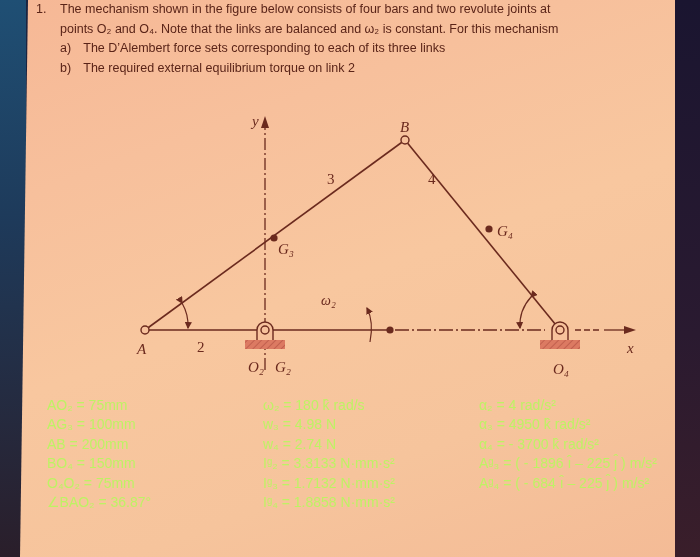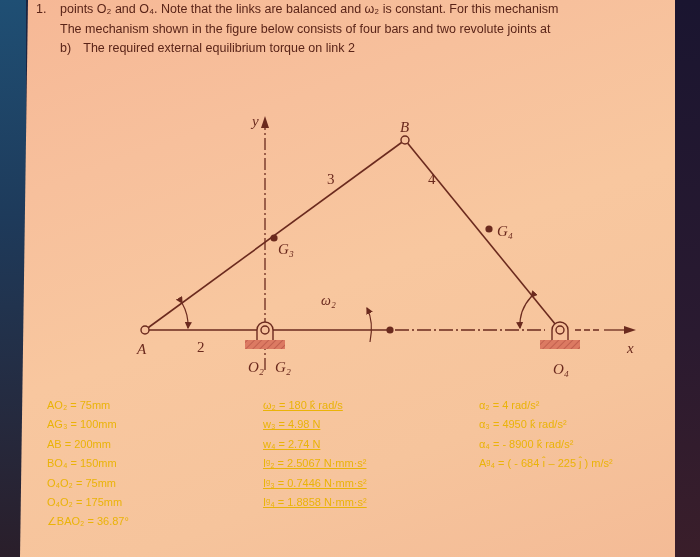--- a/index.html
+++ b/index.html
@@ -26,38 +26,42 @@
     color: #5a2418; font-size: 12.5px; line-height: 19.5px;
   }
   .problem .num { position: absolute; left: 0; top: 0; }
   .problem .text { margin-left: 24px; }
   .problem .sub { margin-left: 24px; }
   .problem .sub span.lbl { display: inline-block; width: 20px; }
 
   svg.figure { position: absolute; left: 0; top: 0; }
 
   .data-col {
-    position: absolute; top: 396px; color: #eab308; font-size: 11px; line-height: 19.4px;
+    position: absolute; top: 396px; color: #bef264; font-size: 14px; line-height: 19.4px;
   }
   .data-col div { white-space: nowrap; }
   .col1 { left: 47px; }
-  .col2 { left: 263px; text-decoration: underline; }
+  .col2 { left: 263px; }
   .col3 { left: 479px; }
 </style>
 </head>
 <body>
 
 <div class="left-edge"></div>
 <div class="right-edge"></div>
 <div class="page"></div>
 
 <div class="problem">
   <span class="num">1.</span>
+  <div class="text">The mechanism shown in the figure below consists of four bars and two revolute joints at</div>
   <div class="text">points O₂ and O₄. Note that the links are balanced and ω₂ is constant. For this mechanism</div>
-  <div class="text">The mechanism shown in the figure below consists of four bars and two revolute joints at</div>
+  <div class="sub">
+    <span class="lbl">a)</span>
+    <span>The D’Alembert force sets corresponding to each of its three links</span>
+  </div>
   <div class="sub">
     <span class="lbl">b)</span>
     <span>The required external equilibrium torque on link 2</span>
   </div>
 </div>
 
 <svg class="figure" width="700" height="557" viewBox="0 0 700 557">
   <defs>
     <pattern id="hatch" width="5" height="5" patternUnits="userSpaceOnUse" patternTransform="rotate(45)">
       <rect width="5" height="5" fill="#dc7a62"></rect>
@@ -131,31 +135,31 @@
     <text x="428" y="184">4</text>
   </g>
 </svg>
 
 <div class="data-col col1">
   <div>AO₂ = 75mm</div>
   <div>AG₃ = 100mm</div>
   <div>AB = 200mm</div>
   <div>BO₄ = 150mm</div>
   <div>O₄O₂ = 75mm</div>
-  <div>O₄O₂ = 175mm</div>
   <div>∠BAO₂ = 36.87°</div>
 </div>
 
 <div class="data-col col2">
   <div>ω₂ = 180 k̂ rad/s</div>
   <div>w₃ = 4.98 N</div>
   <div>w₄ = 2.74 N</div>
-  <div>Iᵍ₂ = 2.5067 N·mm·s²</div>
-  <div>Iᵍ₃ = 0.7446 N·mm·s²</div>
+  <div>Iᵍ₂ = 3.3133 N·mm·s²</div>
+  <div>Iᵍ₃ = 1.7132 N·mm·s²</div>
   <div>Iᵍ₄ = 1.8858 N·mm·s²</div>
 </div>
 
 <div class="data-col col3">
   <div>α₂ = 4 rad/s²</div>
   <div>α₃ = 4950 k̂ rad/s²</div>
-  <div>α₄ = - 8900 k̂ rad/s²</div>
+  <div>α₄ = - 3700 k̂ rad/s²</div>
+  <div>Aᵍ₃ = ( - 1896 ı̂ – 225 ȷ̂ ) m/s²</div>
   <div>Aᵍ₄ = ( - 684 ı̂ – 225 ȷ̂ ) m/s²</div>
 </div>
 
 </body></html>

